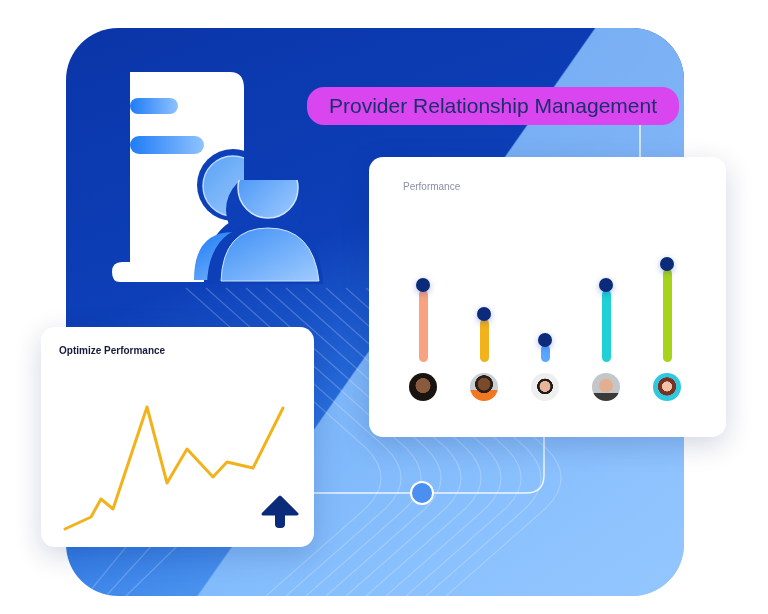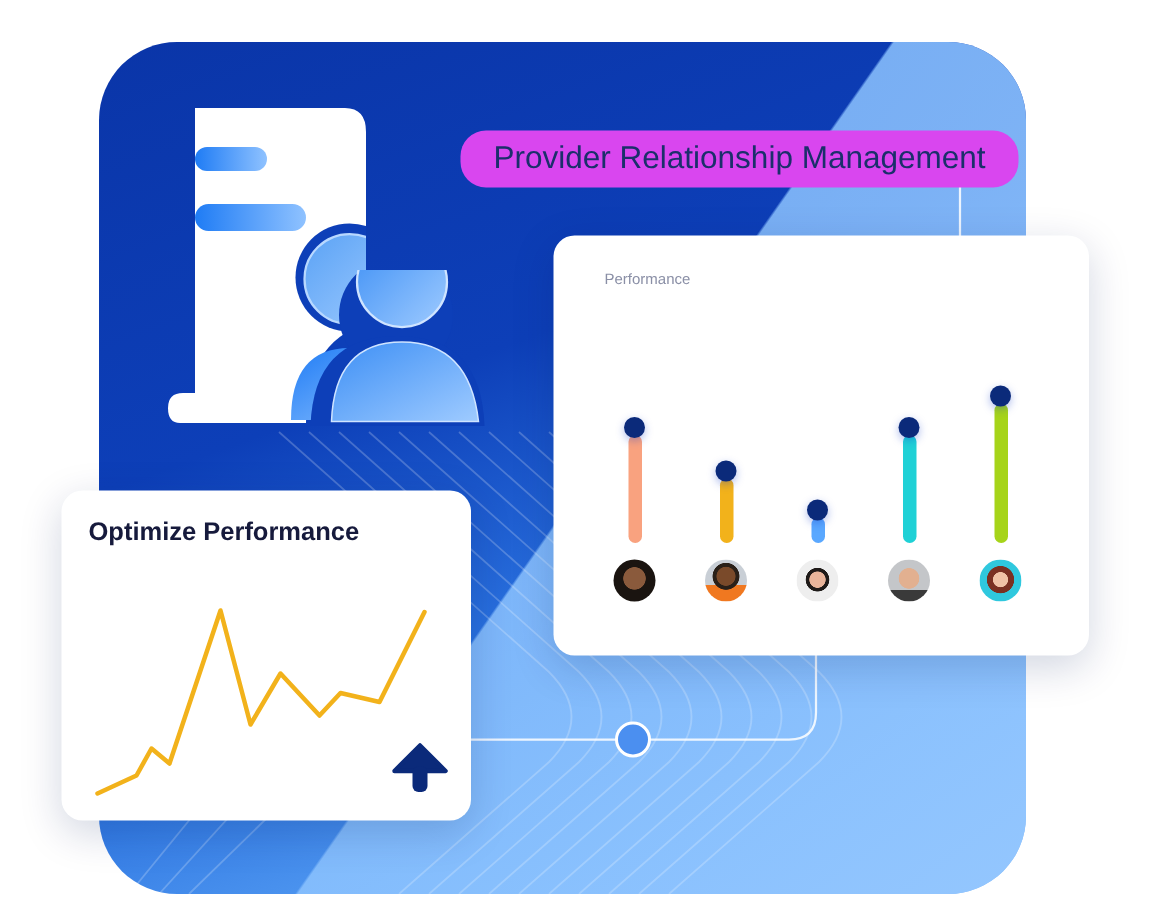--- a/index.html
+++ b/index.html
@@ -10,21 +10,21 @@
       background:linear-gradient(125deg,transparent 0%,transparent 52%,rgba(140,195,255,0.85) 52.2%,rgba(150,200,255,0.9) 100%);}
   .lines{position:absolute;left:0;top:0;}
   .doc{position:absolute;left:112px;top:72px;width:132px;height:210px;}
   .pill{position:absolute;left:307px;top:87px;height:34px;padding:2px 22px;border-radius:17px;background:#d946ef;
         color:#1b2f6b;font-size:21px;line-height:34px;white-space:nowrap;}
   .card{position:absolute;background:#fff;border-radius:14px;box-shadow:0 8px 28px rgba(0,30,90,0.18);}
   .card-net{left:369px;top:157px;width:357px;height:280px;}
   .card-opt{left:41px;top:327px;width:273px;height:220px;}
   .perf-label{position:absolute;left:34px;top:24px;font-size:10px;color:#8a8fa6;}
   .net-title{position:absolute;left:22px;top:48px;font-size:17px;font-weight:bold;color:#161a3c;}
-  .opt-title{position:absolute;left:18px;top:18px;font-size:17px;font-weight:bold;color:#161a3c;}
+  .opt-title{position:absolute;left:18px;top:18px;font-size:10px;font-weight:bold;color:#161a3c;}
   .bar{position:absolute;width:9px;border-radius:5px;}
   .dot{position:absolute;width:14px;height:14px;border-radius:50%;background:#0b2a7a;box-shadow:0 2px 6px rgba(20,60,200,0.35);}
   .avatar{position:absolute;width:28px;height:28px;border-radius:50%;}
 </style>
 </head>
 <body>
 
 <div class="bg">
   <div class="bg-light"></div>
   <svg class="lines" width="618" height="568">

